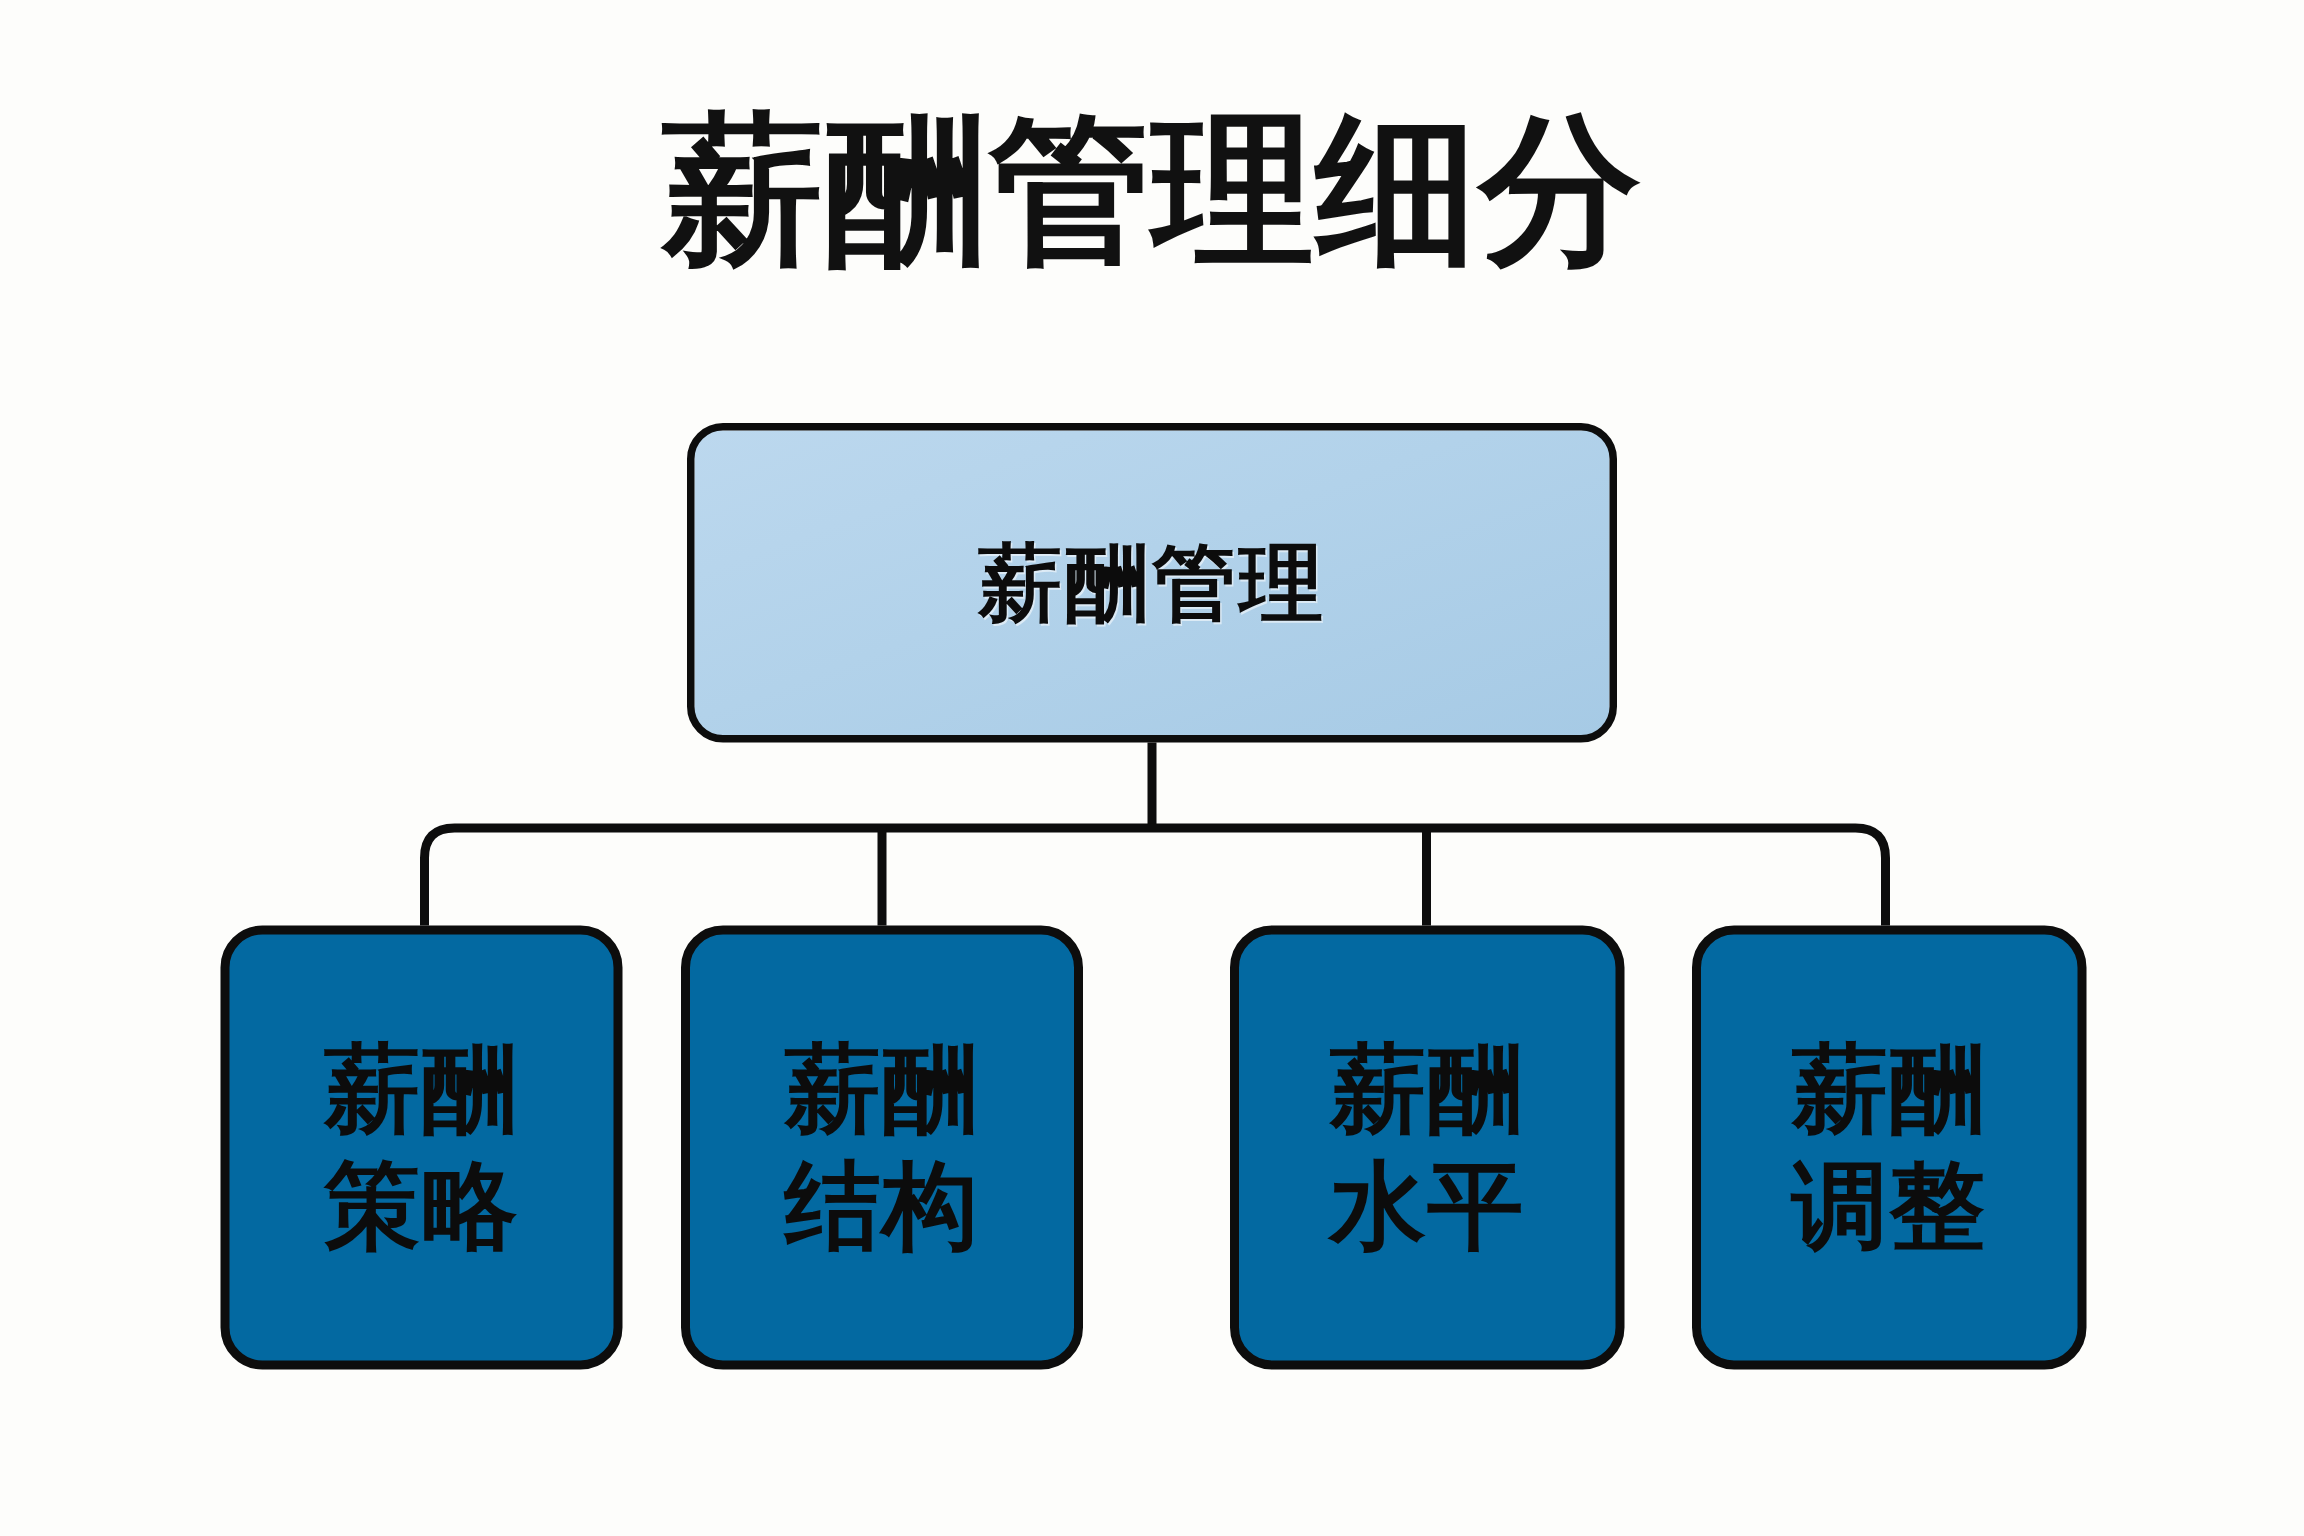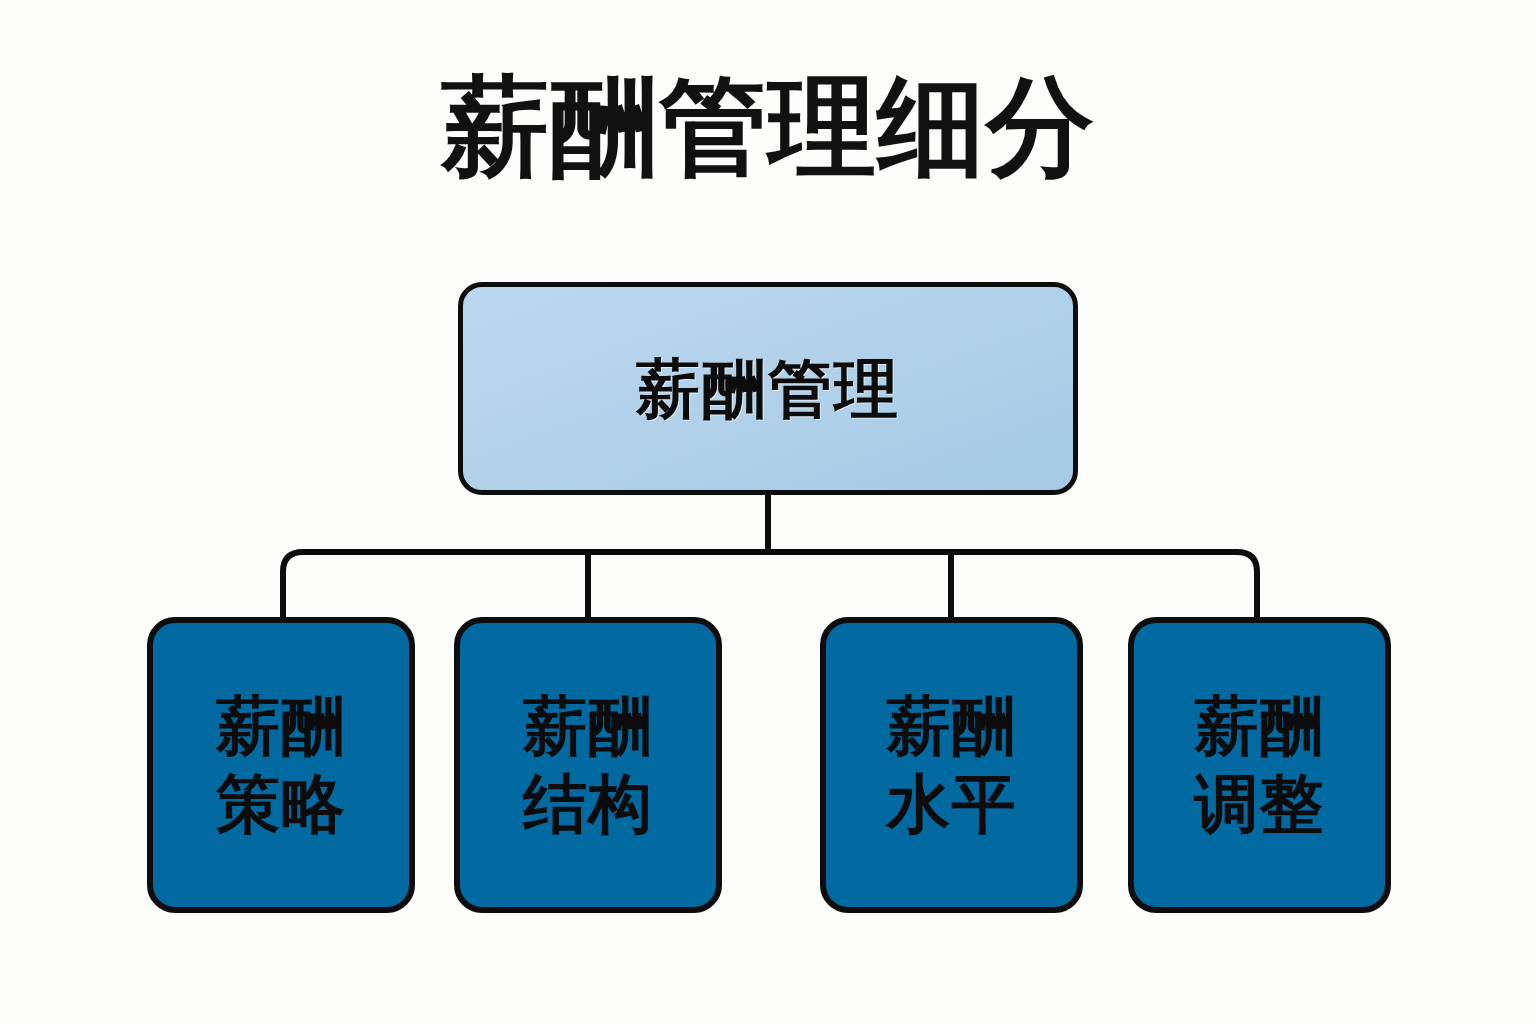--- a/index.html
+++ b/index.html
@@ -53,21 +53,21 @@
     height: 213px;
     box-sizing: border-box;
     border: 5px solid #0d0d0d;
     border-radius: 24px;
     background: linear-gradient(160deg, #bcd8ee 0%, #b2d2ea 45%, #a6cae5 100%);
     display: flex;
     align-items: center;
     justify-content: center;
   }
   #root-node .node-label {
-    font-size: 64px;
+    font-size: 56px;
     line-height: 92px;
     font-weight: 700;
     color: #0c0c0c;
     letter-spacing: 2px;
     white-space: nowrap;
     text-shadow: 1px 1px 0 rgba(255,255,255,0.55);
   }
 
   
   .child-node {

